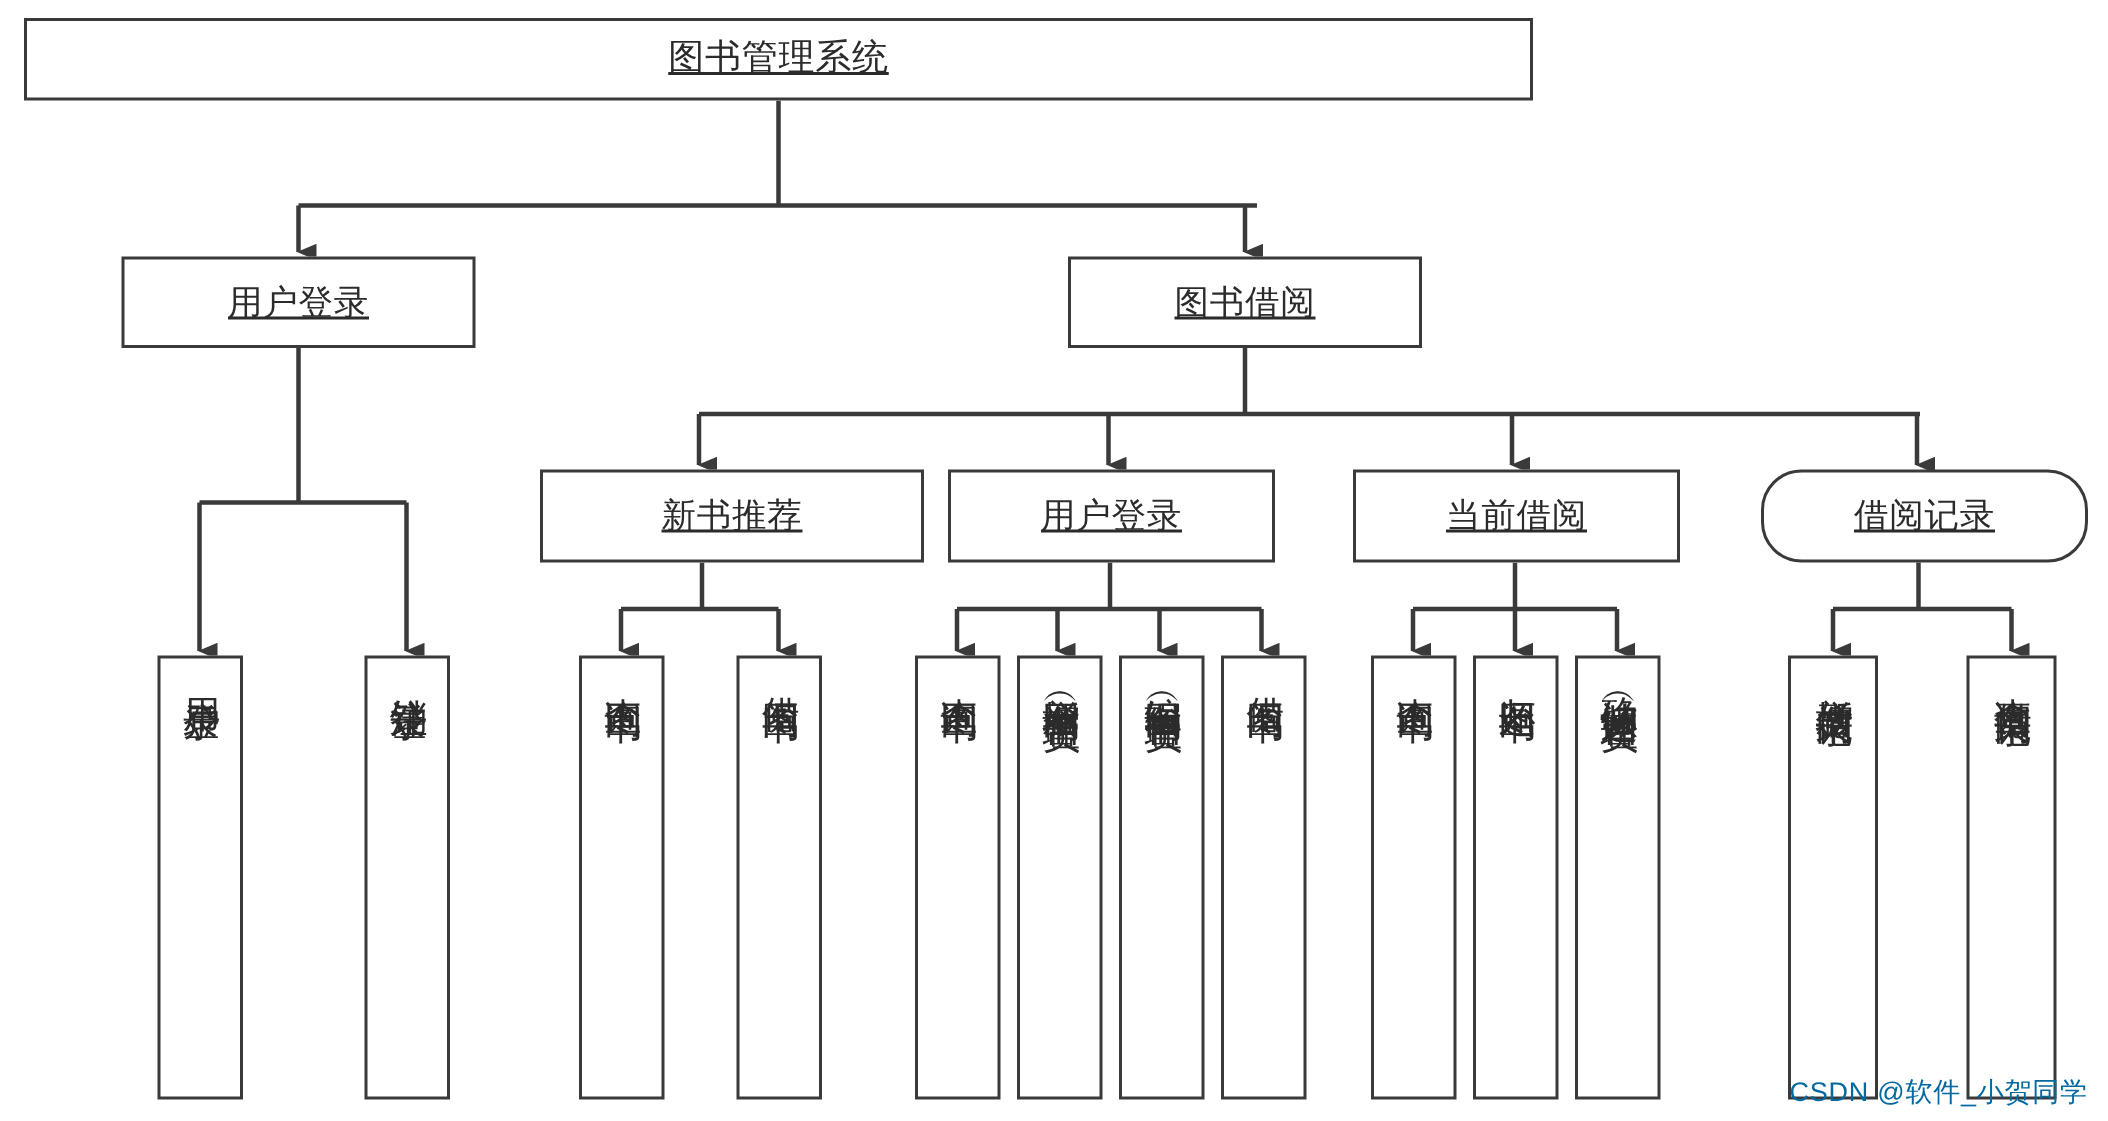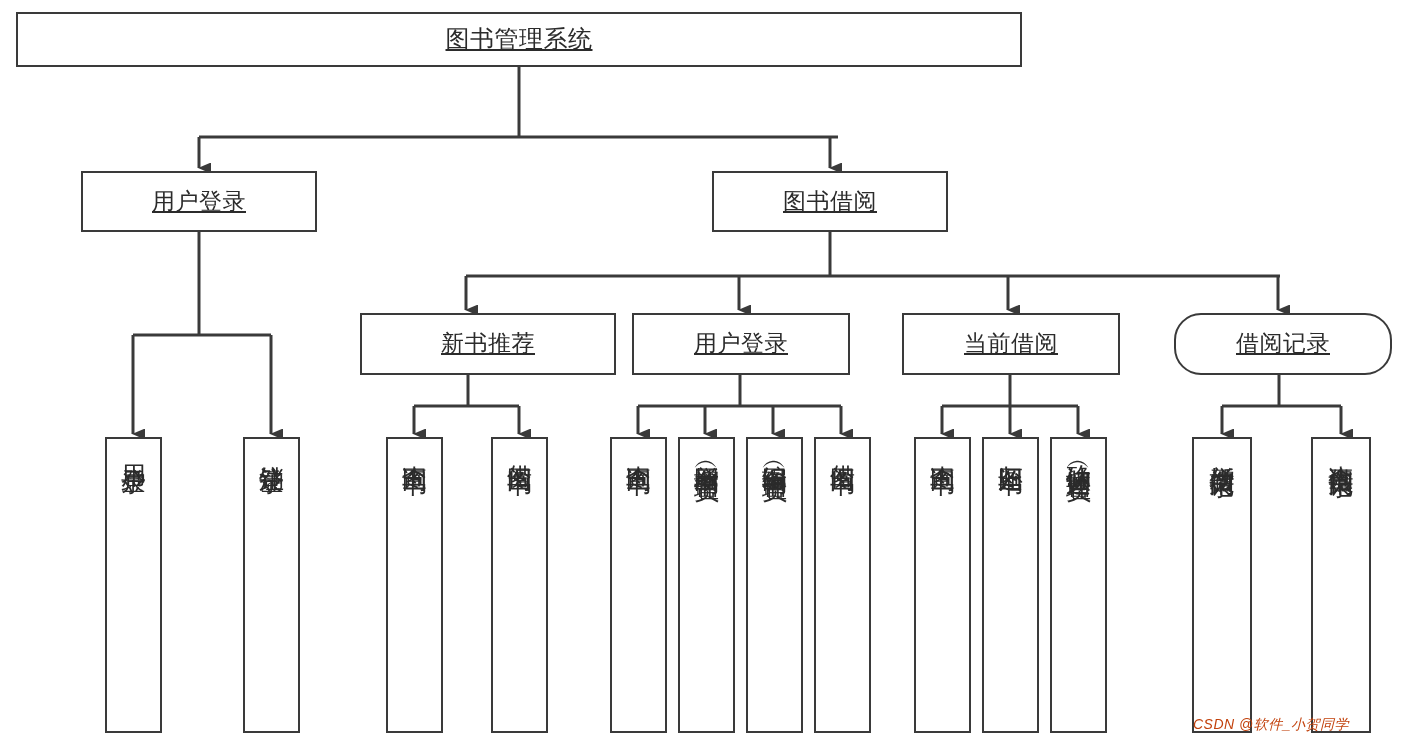--- a/index.html
+++ b/index.html
@@ -40,25 +40,24 @@
   .node.v .lbl{
     writing-mode:vertical-rl;
     text-orientation:upright;
     font-size:25px;
     line-height:1.0;
     letter-spacing:2px;
     white-space:nowrap;
   }
   .watermark{
     position:absolute;
-    font-size:14px;
-    color:#c2410c;
+    font-size:18px;
+    color:#0369a1;
     white-space:nowrap;
     letter-spacing:0.5px;
-    font-style:italic;
   }
 </style>
 </head>
 <body>
 
 <div id="stage">
 
   <svg id="wires" viewBox="0 0 1405 747">
     <defs>
       <marker id="ah" markerWidth="12" markerHeight="13" refX="5.5" refY="12" orient="auto" markerUnits="userSpaceOnUse">

